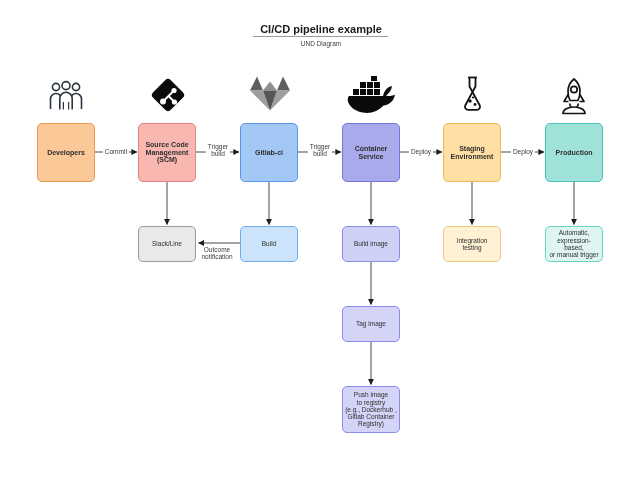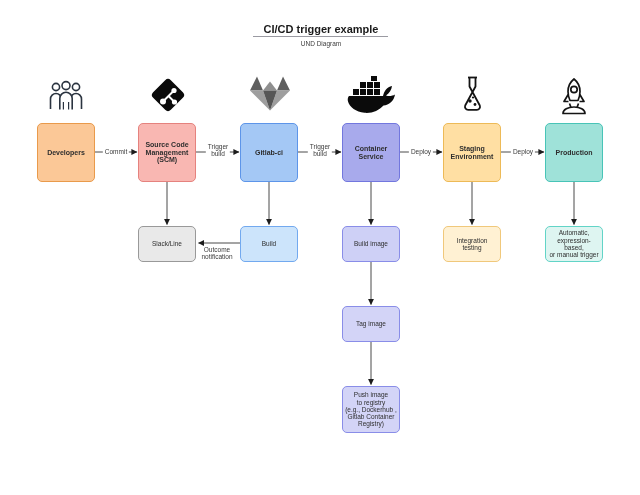--- a/index.html
+++ b/index.html
@@ -57,21 +57,21 @@
   #el-trigger2{left:320px;top:150px}
   #el-deploy1{left:421px;top:152px}
   #el-deploy2{left:523px;top:152px}
   #el-outcome{left:217px;top:246px}
 </style>
 </head>
 <body>
 
 <div id="canvas">
 
-  <div class="title">CI/CD trigger example</div>
+  <div class="title">CI/CD pipeline example</div>
   <div class="title-rule"></div>
   <div class="subtitle">UND Diagram</div>
 
   <div class="icon" id="ic-team">
     <svg viewBox="0 0 36 32" fill="none" stroke="#2b3440" stroke-width="1.6">
       <circle cx="8" cy="7" r="3.6" fill="#fff"></circle>
       <circle cx="28" cy="7" r="3.6" fill="#fff"></circle>
       <path d="M2.5,29 v-10 a5.5,5.5 0 0 1 11,0 v10" fill="#fff"></path>
       <path d="M22.5,29 v-10 a5.5,5.5 0 0 1 11,0 v10" fill="#fff"></path>
       <circle cx="18" cy="5.6" r="4" fill="#fff"></circle>

